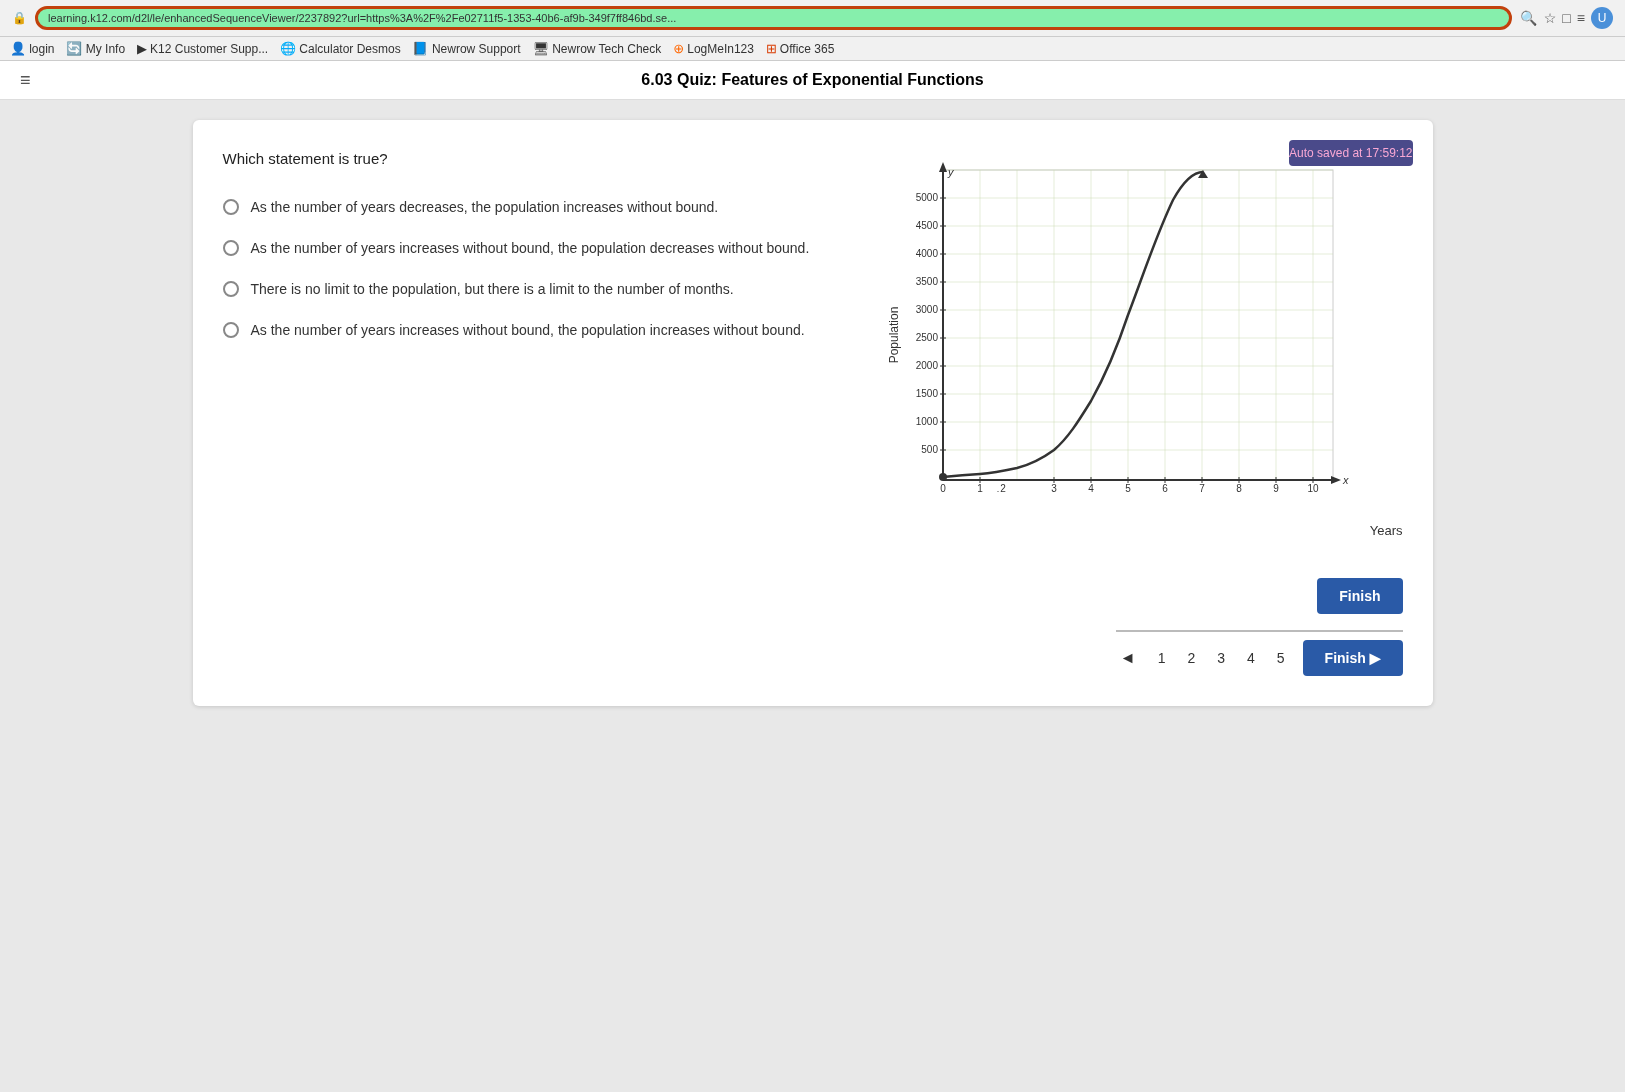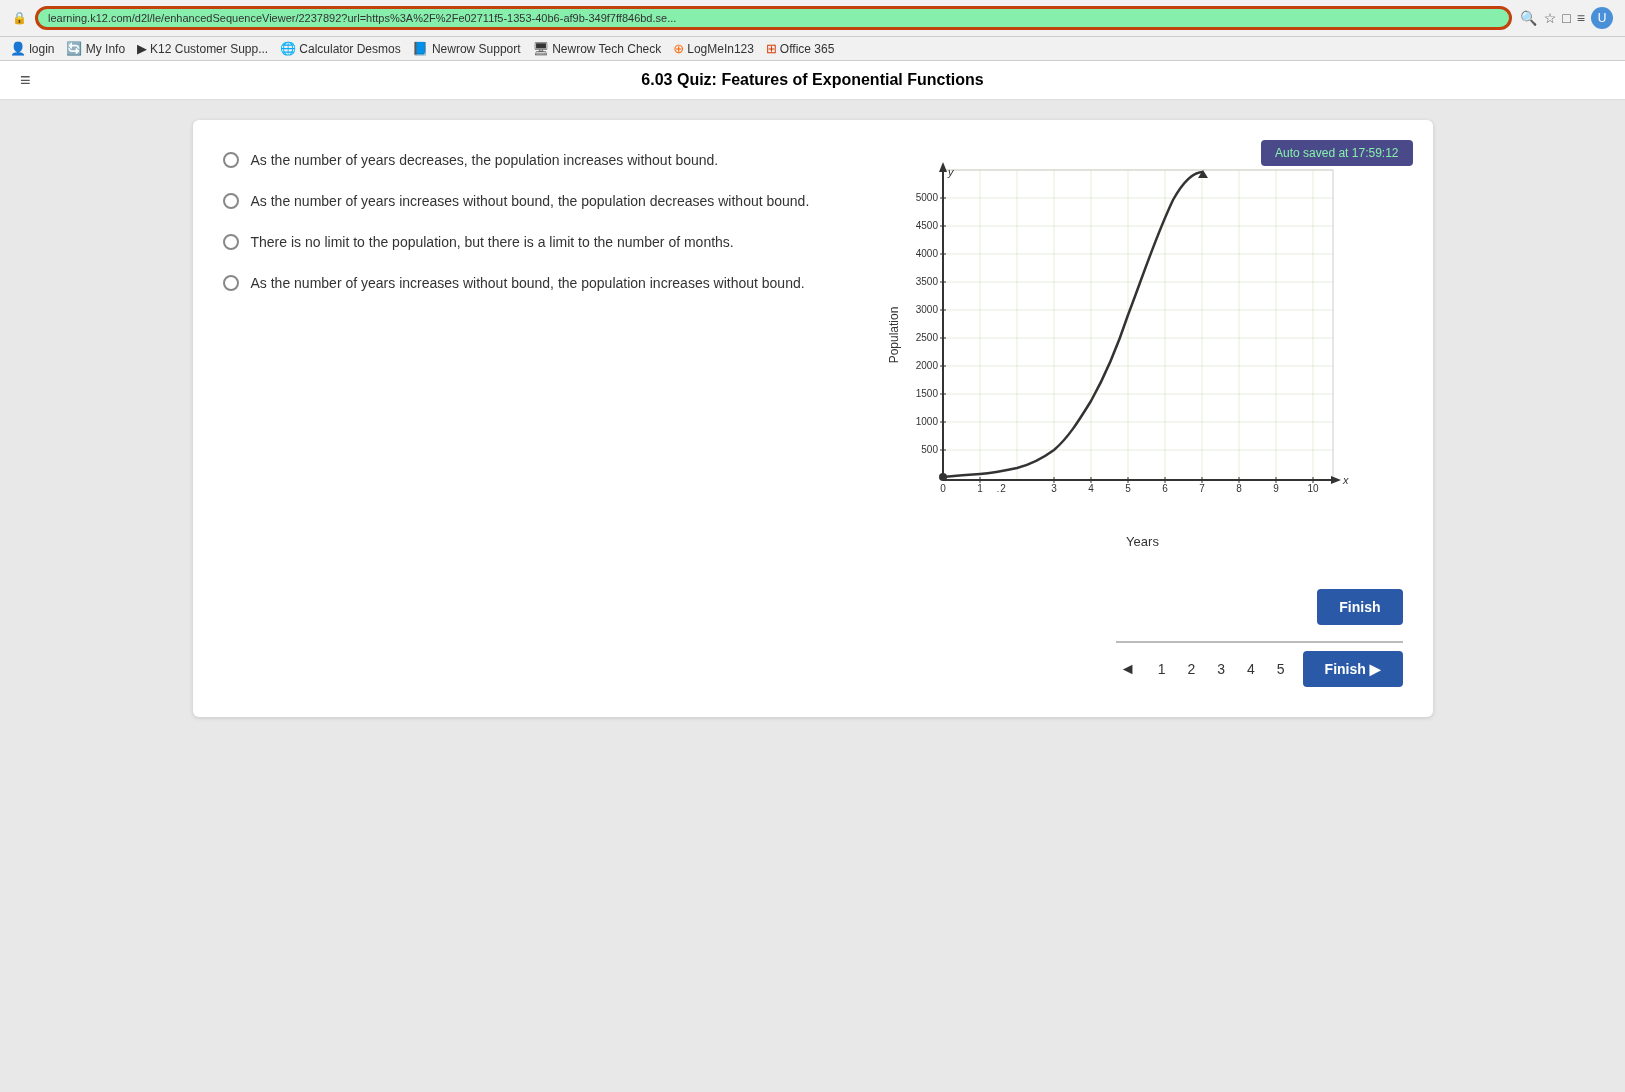--- a/index.html
+++ b/index.html
@@ -104,22 +104,22 @@
       margin: 0 auto;
       box-shadow: 0 1px 4px rgba(0,0,0,0.15);
       position: relative;
     }
 
     .auto-save-badge {
       position: absolute;
       top: 20px;
       right: 20px;
       background: #4a4a8a;
-      color: #86efac;
-      padding: 6px 14px;
+      color: #f9a8d4;
+      padding: 6px 0;
       border-radius: 4px;
       font-size: 12px;
     }
 
     .quiz-layout {
       display: flex;
       gap: 40px;
     }
 
     .quiz-left {
@@ -172,24 +172,24 @@
       color: #333;
       line-height: 1.5;
     }
 
     
     .graph-container {
       padding: 10px 0;
     }
 
     .x-axis-label {
-      text-align: center;
+      text-align: right;
       font-size: 13px;
       color: #333;
-      margin-top: 11px;
+      margin-top: 0;
     }
 
     .finish-btn-top {
       background: #2a5aa7;
       color: white;
       border: none;
       padding: 10px 22px;
       border-radius: 4px;
       cursor: pointer;
       font-size: 14px;
@@ -294,20 +294,21 @@
 </div>
 
 <div class="main-content">
   <div class="quiz-card">
 
     <div class="auto-save-badge">Auto saved at  17:59:12</div>
 
     <div class="quiz-layout">
 
       <div class="quiz-left">
+        <p class="question-prompt">Which statement is true?</p>
 
         <div class="answer-options">
 
           <div class="answer-option">
             <div class="radio-btn"></div>
             <span class="option-text">As the number of years decreases, the population increases without bound.</span>
           </div>
 
           <div class="answer-option">
             <div class="radio-btn"></div>

